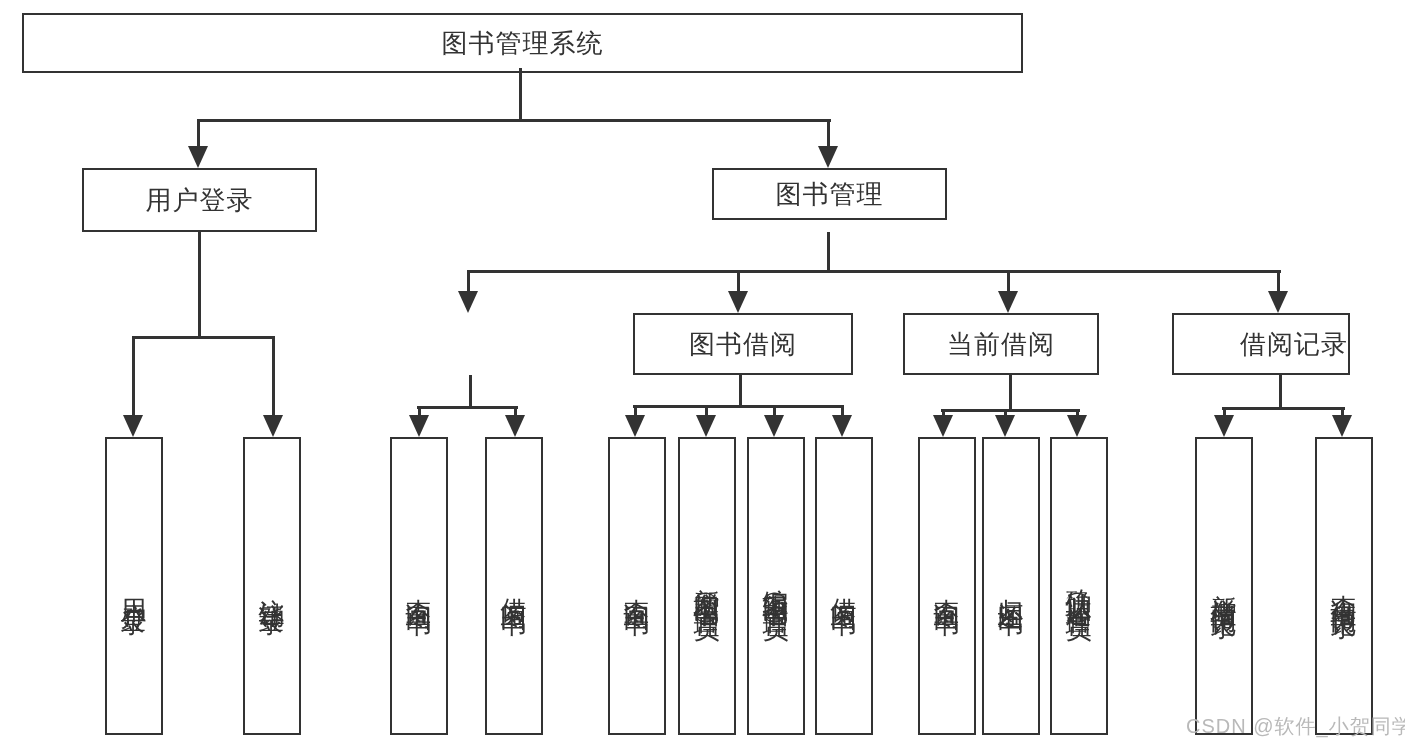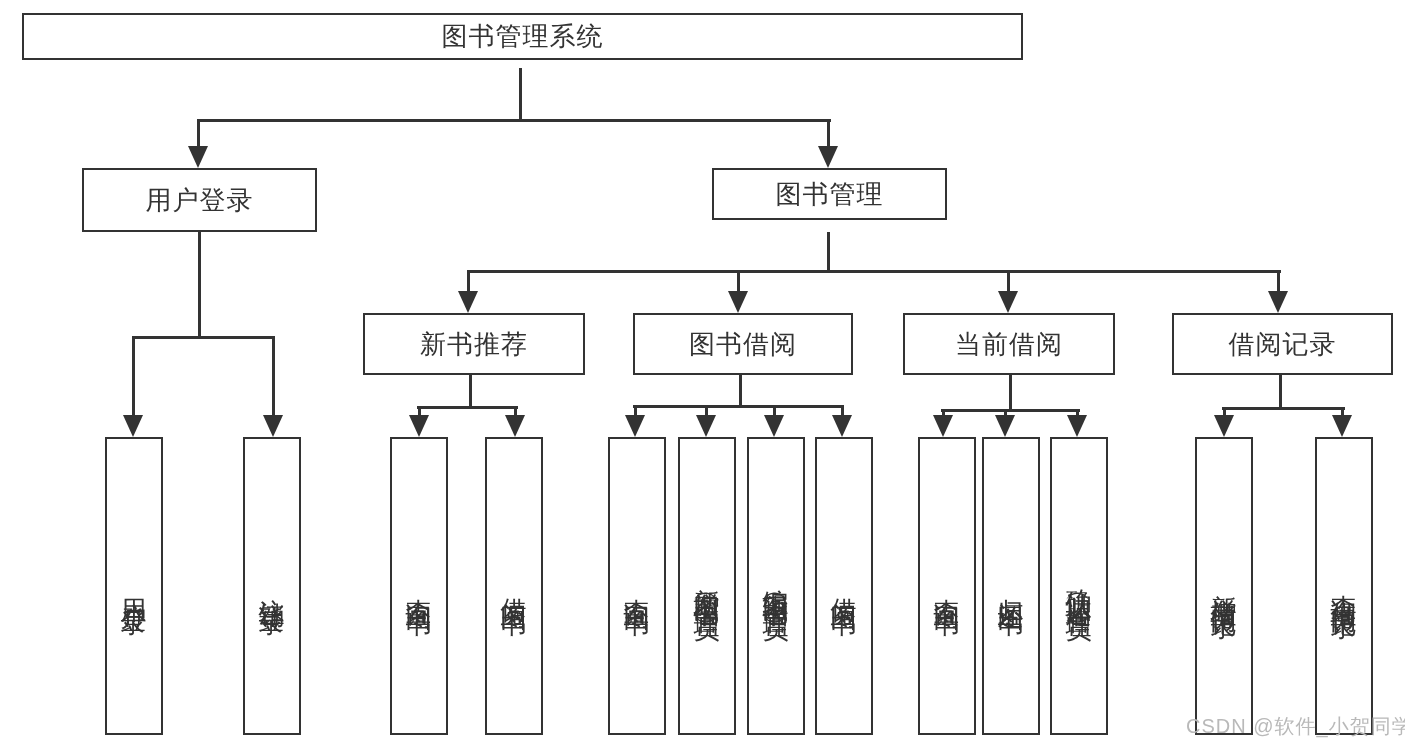--- a/index.html
+++ b/index.html
@@ -27,45 +27,42 @@
   .watermark{
     position:absolute;left:1186px;top:713px;
     color:#b9b9b9;font-size:20px;letter-spacing:1px;white-space:nowrap;
   }
 </style>
 </head>
 <body>
 
 <div id="canvas">
 
-  <div class="box" style="left:22px;top:13px;width:1001px;height:47px;">
+  <div class="box" style="left:22px;top:13px;width:1001px;height:60px;">
     <span>图书管理系统</span>
   </div>
 
   <div class="box" style="left:82px;top:168px;width:235px;height:64px;">
     <span>用户登录</span>
   </div>
 
   <div class="box" style="left:712px;top:168px;width:235px;height:52px;">
     <span>图书管理</span>
   </div>
 
-  <div class="box" style="left:363px;top:313px;width:222px;height:62px;">
-    <span>新书推荐</span>
-  </div>
 
   <div class="box" style="left:633px;top:313px;width:220px;height:62px;text-align:center;">
     <span>图书借阅</span>
   </div>
 
-  <div class="box" style="left:903px;top:313px;width:212px;height:62px;">
+  <div class="box" style="left:903px;top:313px;width:196px;height:62px;">
     <span>当前借阅</span>
   </div>
 
-  <div class="box" style="left:1172px;top:313px;width:221px;height:62px;">
+  <div class="box" style="left:1172px;top:313px;width:178px;height:62px;justify-content:flex-end;">
     <span>借阅记录</span>
   </div>
 
   <div class="box vbox" style="left:105px;top:437px;width:58px;height:298px;">
     <span>用户登录</span>
   </div>
 
   <div class="box vbox" style="left:243px;top:437px;width:58px;height:298px;">
     <span>注销登录</span>
   </div>

